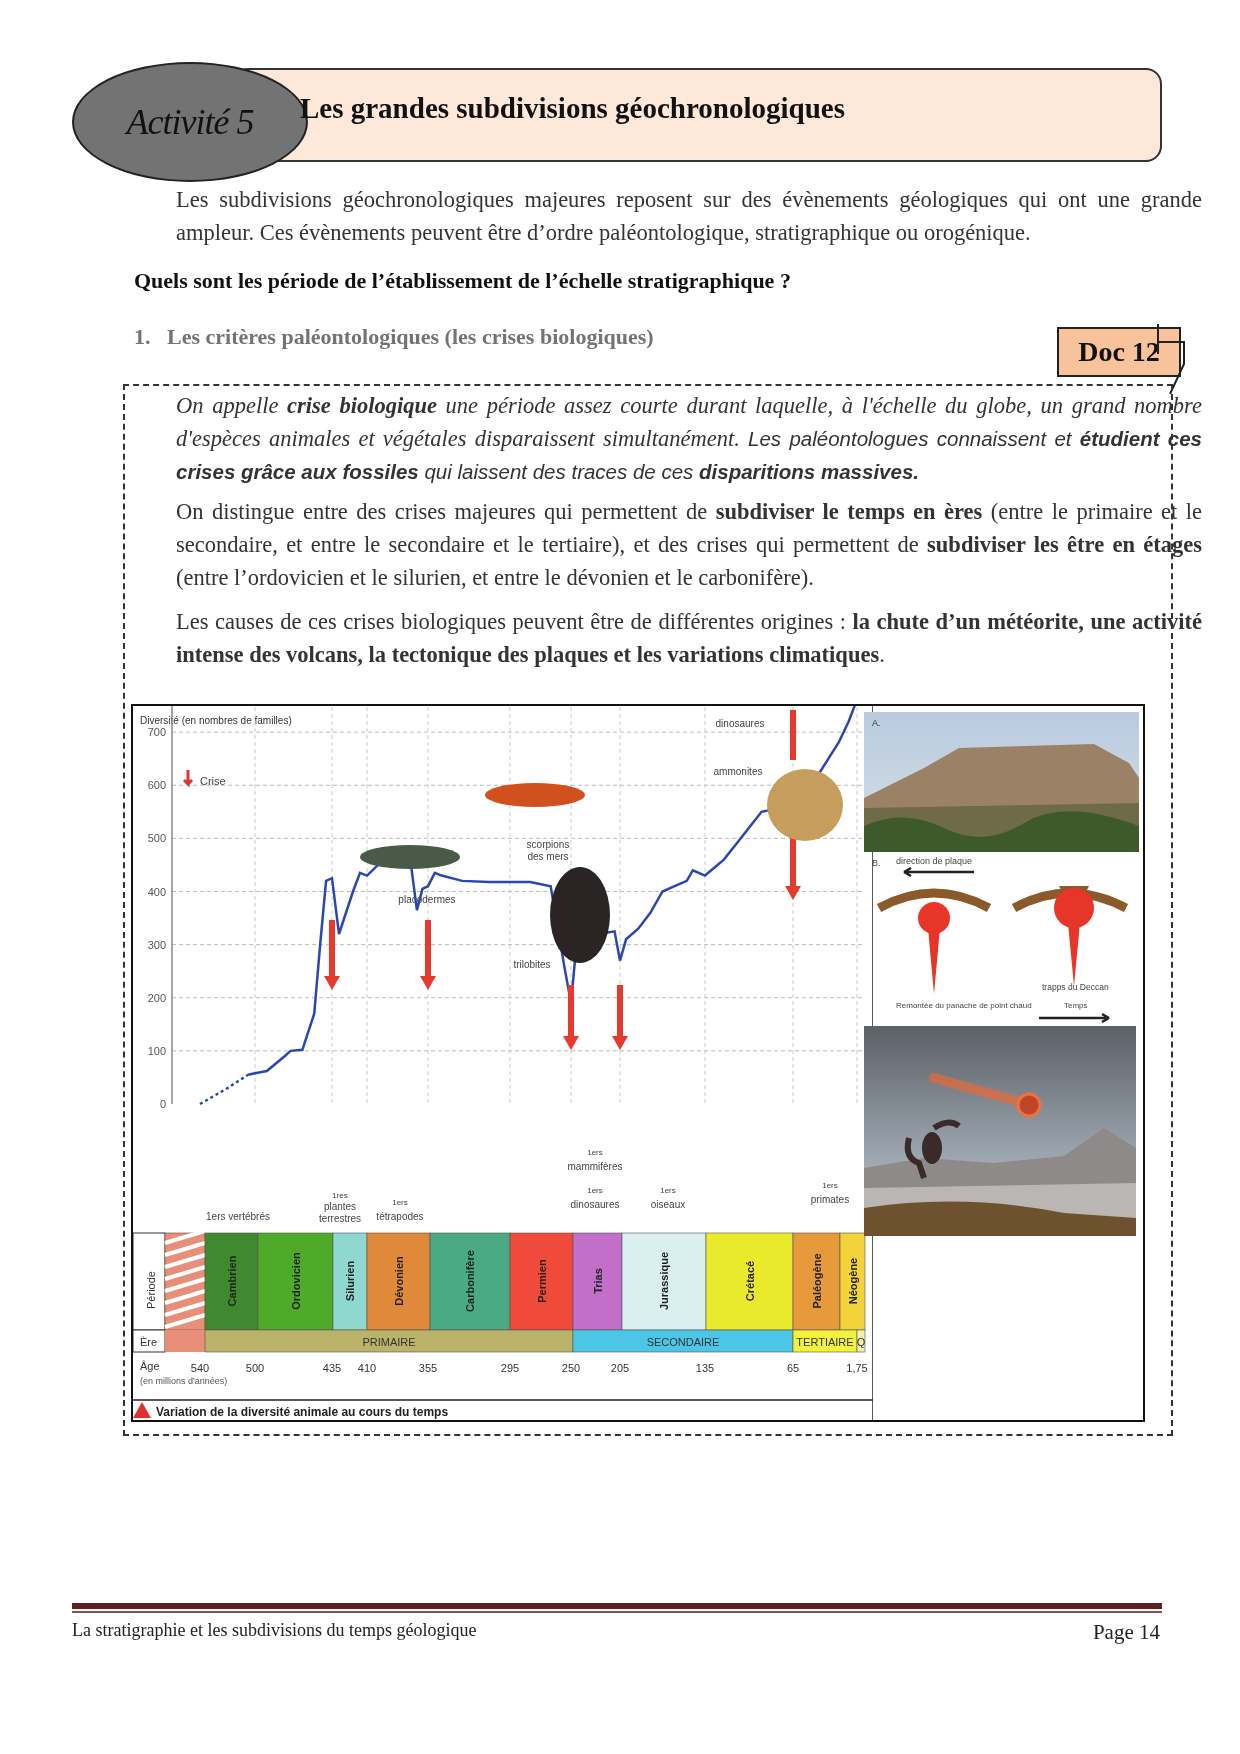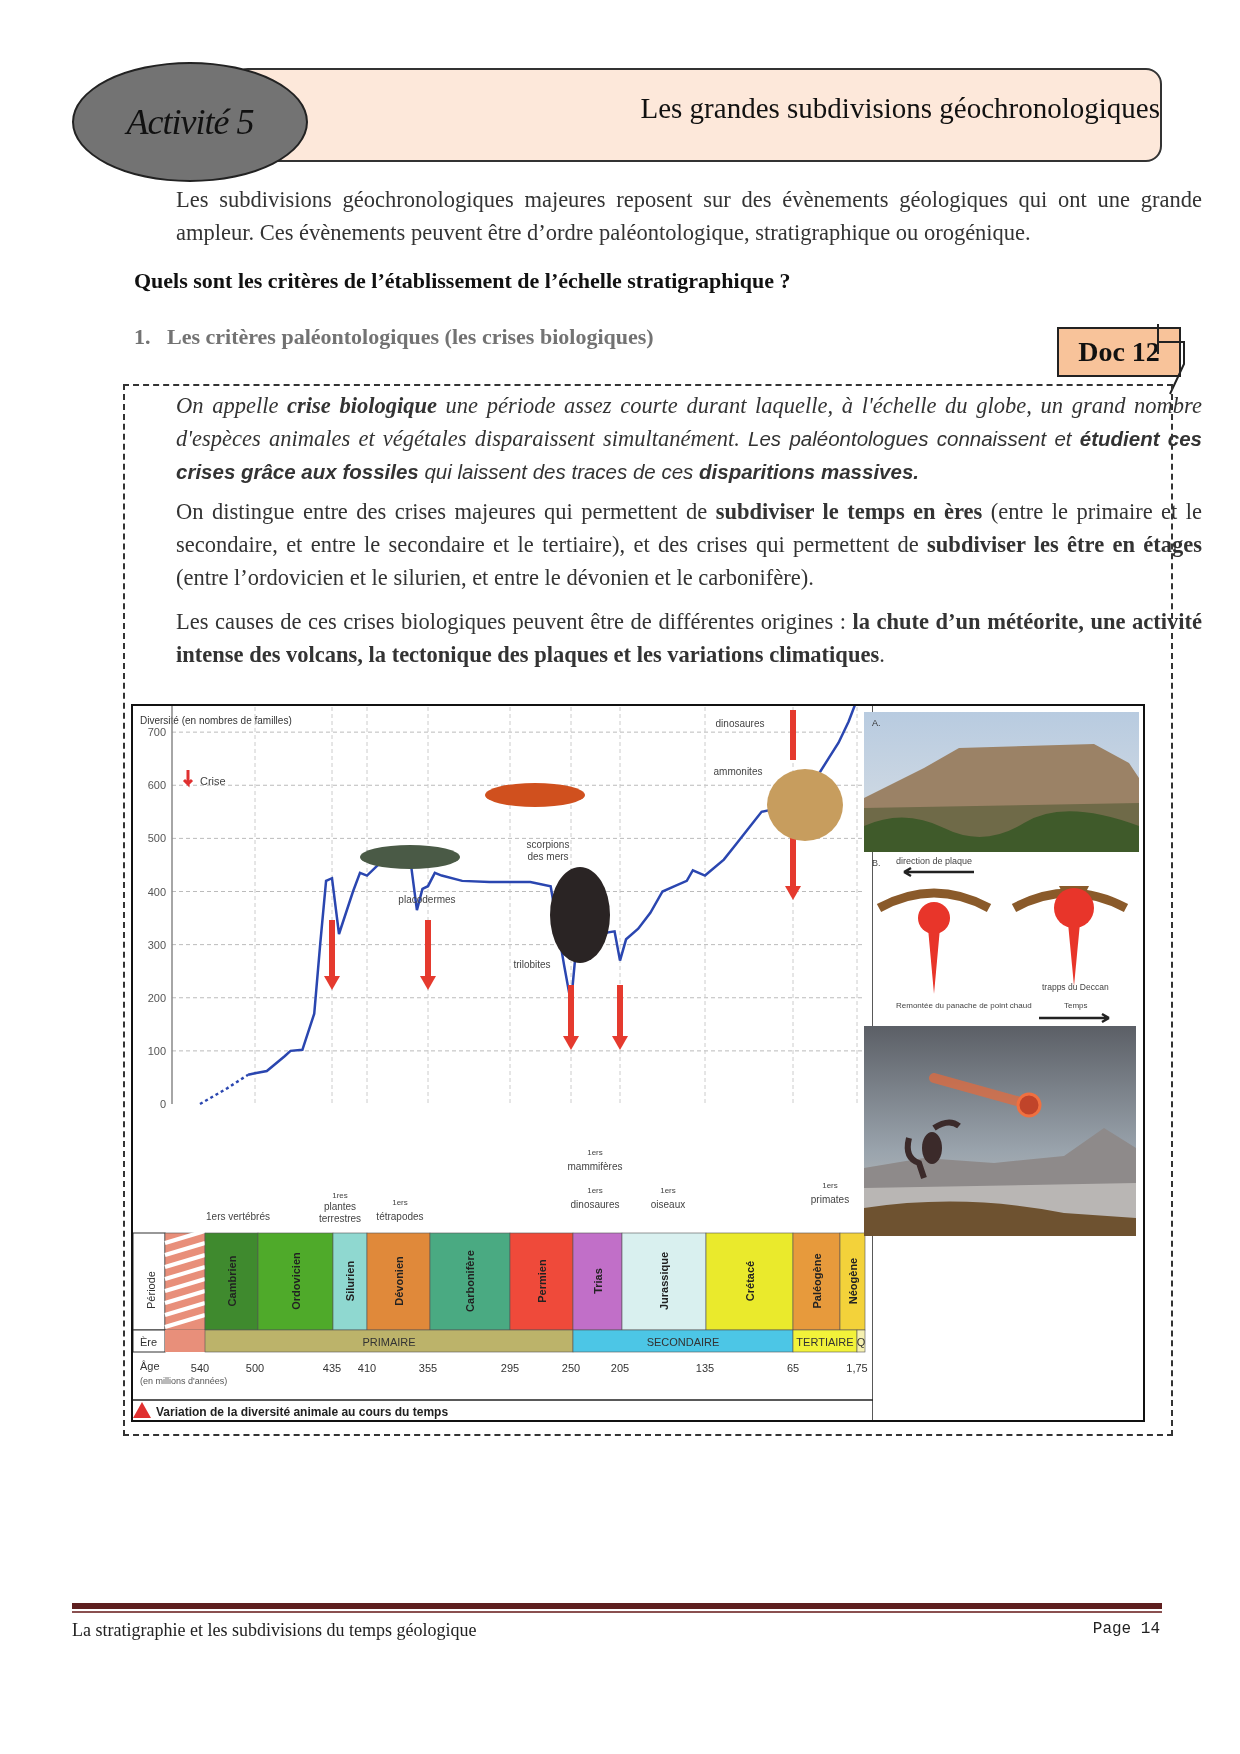--- a/index.html
+++ b/index.html
@@ -1,20 +1,20 @@
 <!DOCTYPE html>
 <html><head>
 <meta charset="utf-8">
 <style>
   html, body { margin:0; padding:0; background:#fff; }
   body { width:1240px; height:1754px; position:relative; font-family:"Liberation Serif", serif; color:#222; overflow:hidden; }
   .abs { position:absolute; }
   
   .title-box { left:232px; top:68px; width:930px; height:94px; background:#fde8da; border:2px solid #333; border-radius:16px; box-sizing:border-box; }
-  .title-text { left:300px; top:92px; width:860px; text-align:right; font-size:29px; font-weight:normal; color:#111; }
+  .title-text { left:300px; top:92px; width:860px; text-align:left; font-size:29px; font-weight:bold; color:#111; }
   .activity-oval { left:72px; top:62px; width:236px; height:120px; border-radius:50%; background:#737373; border:2px solid #222; box-sizing:border-box; display:flex; align-items:center; justify-content:center; }
   .activity-oval span { font-family:"Liberation Serif", serif; font-style:italic; font-size:36px; color:#111; letter-spacing:-1px; }
   .para { font-size:22.5px; line-height:33px; text-align:justify; color:#333;margin-left:42px; }
   .p1 { left:134px; top:183px; width:1026px; }
   .question { left:134px; top:268px; width:1026px; font-size:22px; font-weight:bold; color:#111; }
   .section { left:134px; top:324px; width:900px; font-size:22px; font-weight:bold; color:#737373; }
   .doc-badge { left:1017px; top:327px; width:124px; height:50px; background:#f8c39a; border:2px solid #222; box-sizing:border-box; font-size:28px; font-weight:bold; text-align:center; line-height:46px; color:#111;margin-left:40px; }
   .doc-bracket { left:1156px; top:324px; width:30px; height:76px; }
   .dash-box { left:123px; top:384px; width:1050px; height:1052px; border:2.5px dashed #333; box-sizing:border-box; }
   .p2 { left:134px; top:389px; width:1026px;font-style:italic; }
@@ -22,33 +22,33 @@
   .p4 { left:134px; top:605px; width:1026px; }
   .sans { font-family:"Liberation Sans", sans-serif; font-size:20.5px; }
   b { color:#333; }
   
   .figure { left:131px; top:704px; width:1014px; height:718px; border:2px solid #111; box-sizing:border-box; background:#fff; }
   .chart-svg { left:133px; top:706px; }
   
   .footer-rule { left:72px; top:1603px; width:1090px; height:6px; background:#5e1f1f; }
   .footer-rule2 { left:72px; top:1611px; width:1090px; height:2px; background:#8a5050; }
   .footer-left { left:72px; top:1620px; font-size:18px; color:#222; }
-  .footer-right { left:1080px; top:1620px; font-size:16px; color:#222; width:80px; text-align:right;font-family:Liberation Mono, monospace; }
+  .footer-right { left:1080px; top:1620px; font-size:21px; color:#222; width:80px; text-align:right; }
 </style>
 </head>
 <body>
 
 <div class="abs title-box"></div>
 <div class="abs activity-oval">
   <span>Activité 5</span>
 </div>
 <div class="abs title-text">Les grandes subdivisions géochronologiques</div>
 
 <div class="abs para p1">Les subdivisions géochronologiques majeures reposent sur des évènements géologiques qui ont une grande ampleur. Ces évènements peuvent être d’ordre paléontologique, stratigraphique ou orogénique.</div>
-<div class="abs question">Quels sont les critères de l’établissement de l’échelle stratigraphique ?</div>
+<div class="abs question">Quels sont les période de l’établissement de l’échelle stratigraphique ?</div>
 <div class="abs section">
   <span>1.</span>&nbsp;&nbsp;
   <span>Les critères paléontologiques (les crises biologiques)</span>
 </div>
 <div class="abs doc-badge">Doc 12</div>
 <svg class="abs doc-bracket" width="30" height="76" viewBox="0 0 30 76">
   <path d="M2 0 V30 M2 18 H28 V40 L14 70" fill="none" stroke="#222" stroke-width="2"></path>
 </svg>
 
 <div class="abs dash-box"></div>

